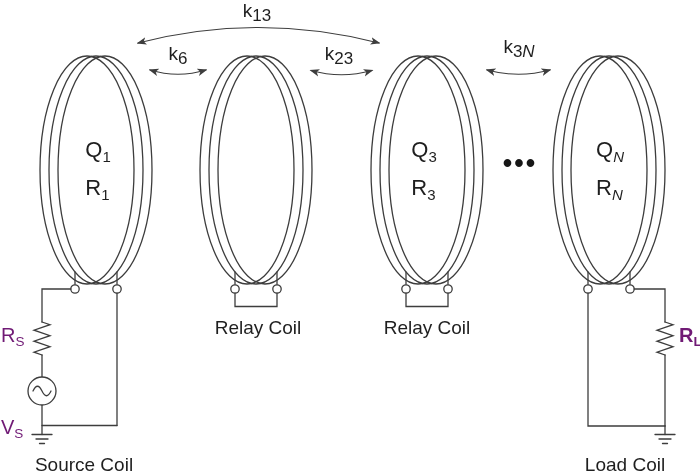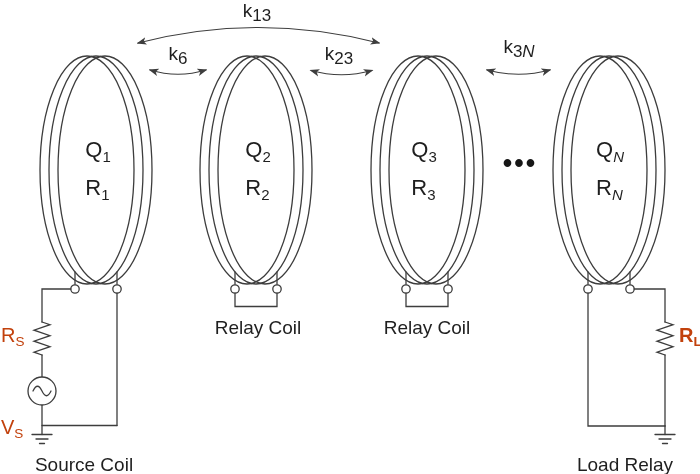--- a/index.html
+++ b/index.html
@@ -2,21 +2,21 @@
 <html><head>
 <meta charset="utf-8">
 <style>
   html,body{margin:0;padding:0;background:#fff;}
   .stage{
     position:relative;width:700px;height:474px;background:#ffffff;overflow:hidden;
     font-family:"Liberation Sans","DejaVu Sans",sans-serif;color:#1f1f1f;
   }
   svg{position:absolute;left:0;top:0;}
   .lbl{position:absolute;transform:translateX(-50%);white-space:nowrap;color:#1f1f1f;}
-  .lbl-anchor{position:absolute;white-space:nowrap;color:#c2410c;}
+  .lbl-anchor{position:absolute;white-space:nowrap;color:#701a75;}
   .lbl-k{font-size:19px;line-height:20px;}
   .sub-k{font-size:17px;vertical-align:-4px;}
   .qr{font-size:22px;line-height:31px;text-align:left;}
   .sub-qr{font-size:15px;vertical-align:-5px;}
   .lbl-res{font-size:20px;line-height:24px;}
   .sub-res{font-size:13.5px;vertical-align:-4px;}
   .caption{font-size:19px;line-height:20px;}
   .it{font-style:italic;}
   .dots{font-size:27px;font-weight:bold;letter-spacing:2px;line-height:30px;color:#161616;}
 </style>
@@ -140,39 +140,35 @@
     <span>k</span><span class="sub-k">23</span>
   </div>
   <div class="lbl lbl-k" style="left:519px;top:37px;">
     <span>k</span><span class="sub-k">3</span><span class="sub-k it">N</span>
   </div>
 
   <div class="lbl qr" style="left:98px;top:134px;">
     <div><span>Q</span><span class="sub-qr">1</span></div>
     <div><span>R</span><span class="sub-qr">1</span></div>
   </div>
-  <div class="lbl qr" style="left:258px;top:134px;">
-    <div><span>Q</span><span class="sub-qr">2</span></div>
-    <div><span>R</span><span class="sub-qr">2</span></div>
-  </div>
   <div class="lbl qr" style="left:424px;top:134px;">
     <div><span>Q</span><span class="sub-qr">3</span></div>
     <div><span>R</span><span class="sub-qr">3</span></div>
   </div>
   <div class="lbl qr" style="left:610px;top:134px;">
     <div><span>Q</span><span class="sub-qr it">N</span></div>
     <div><span>R</span><span class="sub-qr it">N</span></div>
   </div>
 
   <div class="lbl dots" style="left:520px;top:148px;">•••</div>
 
   <div class="lbl caption" style="left:258px;top:318px;">Relay Coil</div>
   <div class="lbl caption" style="left:427px;top:318px;">Relay Coil</div>
   <div class="lbl caption" style="left:84px;top:455px;">Source Coil</div>
-  <div class="lbl caption" style="left:625px;top:455px;">Load Relay</div>
+  <div class="lbl caption" style="left:625px;top:455px;">Load Coil</div>
 
   <div class="lbl-anchor lbl-res" style="left:1px;top:323px;">
     <span>R</span><span class="sub-res">S</span>
   </div>
   <div class="lbl-anchor lbl-res" style="left:1px;top:379px;margin-top:36px;">
     <span>V</span><span class="sub-res">S</span>
   </div>
   <div class="lbl-anchor lbl-res" style="left:679px;top:323px;font-weight:bold;">
     <span>R</span><span class="sub-res">L</span>
   </div>

